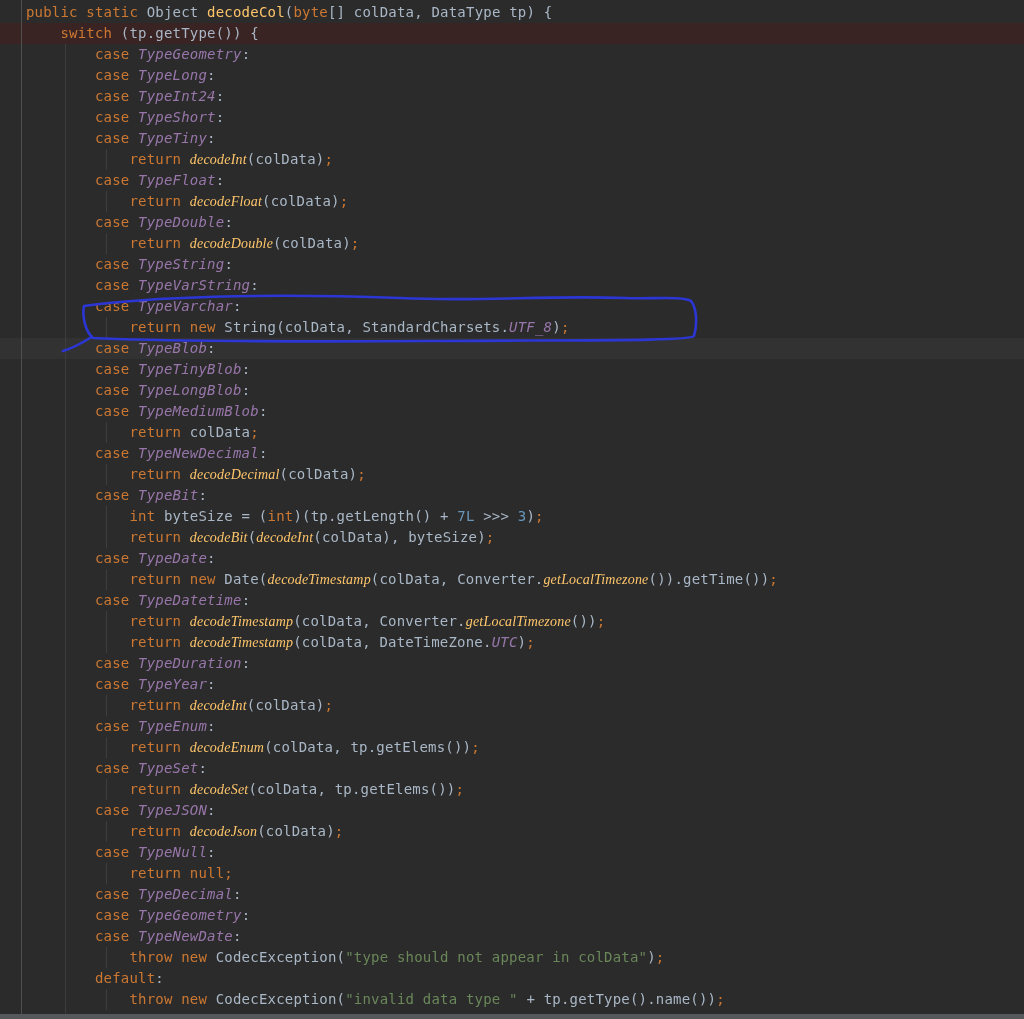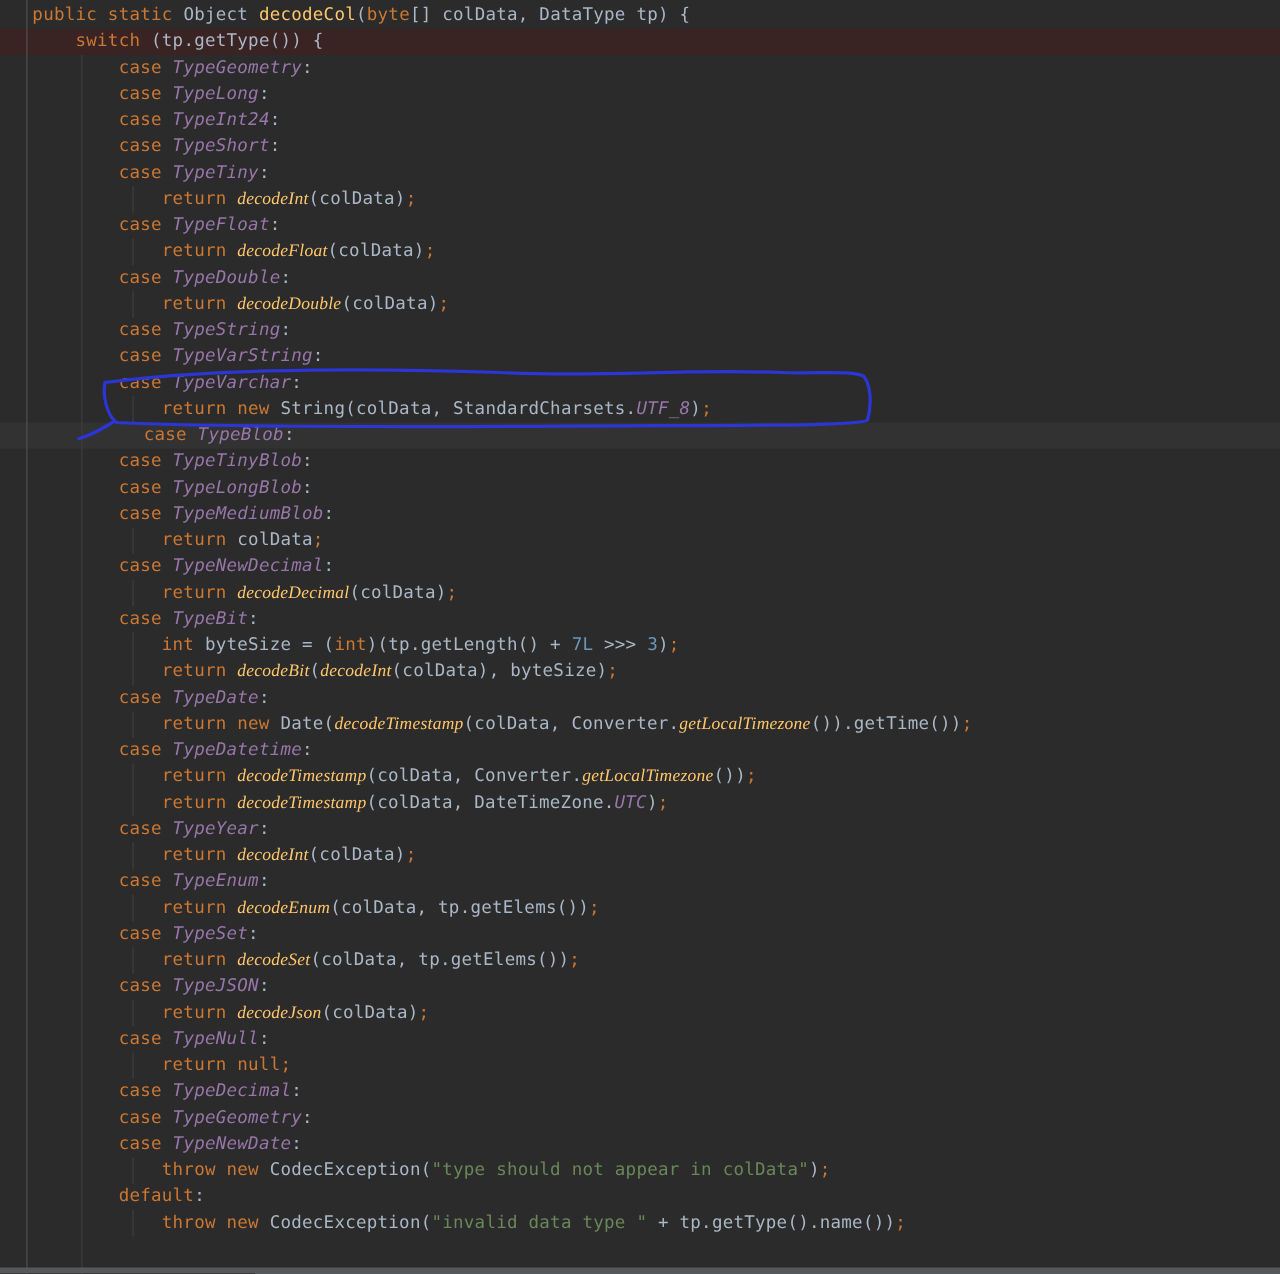--- a/index.html
+++ b/index.html
@@ -11,21 +11,21 @@
     overflow:hidden;
     background:var(--bg,#2b2b2b);
     font-family:"DejaVu Sans Mono", monospace;
     font-size:14px;
     line-height:21px;
     letter-spacing:0.2px;
     color:var(--fg,#a9b7c6);
   }
   .line{white-space:pre;height:21px;}
   .line.breakpoint{background:var(--bp,#3a2323);}
-  .line.caret{background:var(--caret,#323232);padding-left:20px;}
+  .line.caret{background:var(--caret,#323232);}
   .line.g{
     background-image:linear-gradient(var(--guide,#3d3d3d),var(--guide,#3d3d3d));
     background-repeat:no-repeat;
     background-position:106px 0;
     background-size:1px 21px;
   }
   .kw{color:var(--kw,#cc7832);}
   .pl{color:var(--fg,#a9b7c6);}
   .cn{color:var(--cn,#9876aa);font-style:italic;}
   .mt{color:var(--mt,#ffc66b);font-style:italic;font-family:Liberation Serif, serif;}
@@ -67,20 +67,21 @@
       <div class="line"><span>           </span><span class="kw">case </span><span class="cn">TypeNewDecimal</span><span class="pl">:</span></div>
       <div class="line g"><span>               </span><span class="kw">return </span><span class="mt">decodeDecimal</span><span class="pl">(colData)</span><span class="kw">;</span></div>
       <div class="line"><span>           </span><span class="kw">case </span><span class="cn">TypeBit</span><span class="pl">:</span></div>
       <div class="line g"><span>               </span><span class="kw">int </span><span class="pl">byteSize = (</span><span class="kw">int</span><span class="pl">)(tp.getLength() + </span><span class="nm">7L</span><span class="pl"> &gt;&gt;&gt; </span><span class="nm">3</span><span class="pl">)</span><span class="kw">;</span></div>
       <div class="line g"><span>               </span><span class="kw">return </span><span class="mt">decodeBit</span><span class="pl">(</span><span class="mt">decodeInt</span><span class="pl">(colData), byteSize)</span><span class="kw">;</span></div>
       <div class="line"><span>           </span><span class="kw">case </span><span class="cn">TypeDate</span><span class="pl">:</span></div>
       <div class="line g"><span>               </span><span class="kw">return new </span><span class="pl">Date(</span><span class="mt">decodeTimestamp</span><span class="pl">(colData, Converter.</span><span class="mt">getLocalTimezone</span><span class="pl">()).getTime())</span><span class="kw">;</span></div>
       <div class="line"><span>           </span><span class="kw">case </span><span class="cn">TypeDatetime</span><span class="pl">:</span></div>
       <div class="line g"><span>               </span><span class="kw">return </span><span class="mt">decodeTimestamp</span><span class="pl">(colData, Converter.</span><span class="mt">getLocalTimezone</span><span class="pl">())</span><span class="kw">;</span></div>
       <div class="line g"><span>               </span><span class="kw">return </span><span class="mt">decodeTimestamp</span><span class="pl">(colData, DateTimeZone.</span><span class="cn">UTC</span><span class="pl">)</span><span class="kw">;</span></div>
+      <div class="line"><span>           </span><span class="kw">case </span><span class="cn">TypeDuration</span><span class="pl">:</span></div>
       <div class="line"><span>           </span><span class="kw">case </span><span class="cn">TypeYear</span><span class="pl">:</span></div>
       <div class="line g"><span>               </span><span class="kw">return </span><span class="mt">decodeInt</span><span class="pl">(colData)</span><span class="kw">;</span></div>
       <div class="line"><span>           </span><span class="kw">case </span><span class="cn">TypeEnum</span><span class="pl">:</span></div>
       <div class="line g"><span>               </span><span class="kw">return </span><span class="mt">decodeEnum</span><span class="pl">(colData, tp.getElems())</span><span class="kw">;</span></div>
       <div class="line"><span>           </span><span class="kw">case </span><span class="cn">TypeSet</span><span class="pl">:</span></div>
       <div class="line g"><span>               </span><span class="kw">return </span><span class="mt">decodeSet</span><span class="pl">(colData, tp.getElems())</span><span class="kw">;</span></div>
       <div class="line"><span>           </span><span class="kw">case </span><span class="cn">TypeJSON</span><span class="pl">:</span></div>
       <div class="line g"><span>               </span><span class="kw">return </span><span class="mt">decodeJson</span><span class="pl">(colData)</span><span class="kw">;</span></div>
       <div class="line"><span>           </span><span class="kw">case </span><span class="cn">TypeNull</span><span class="pl">:</span></div>
       <div class="line g"><span>               </span><span class="kw">return null;</span></div>

